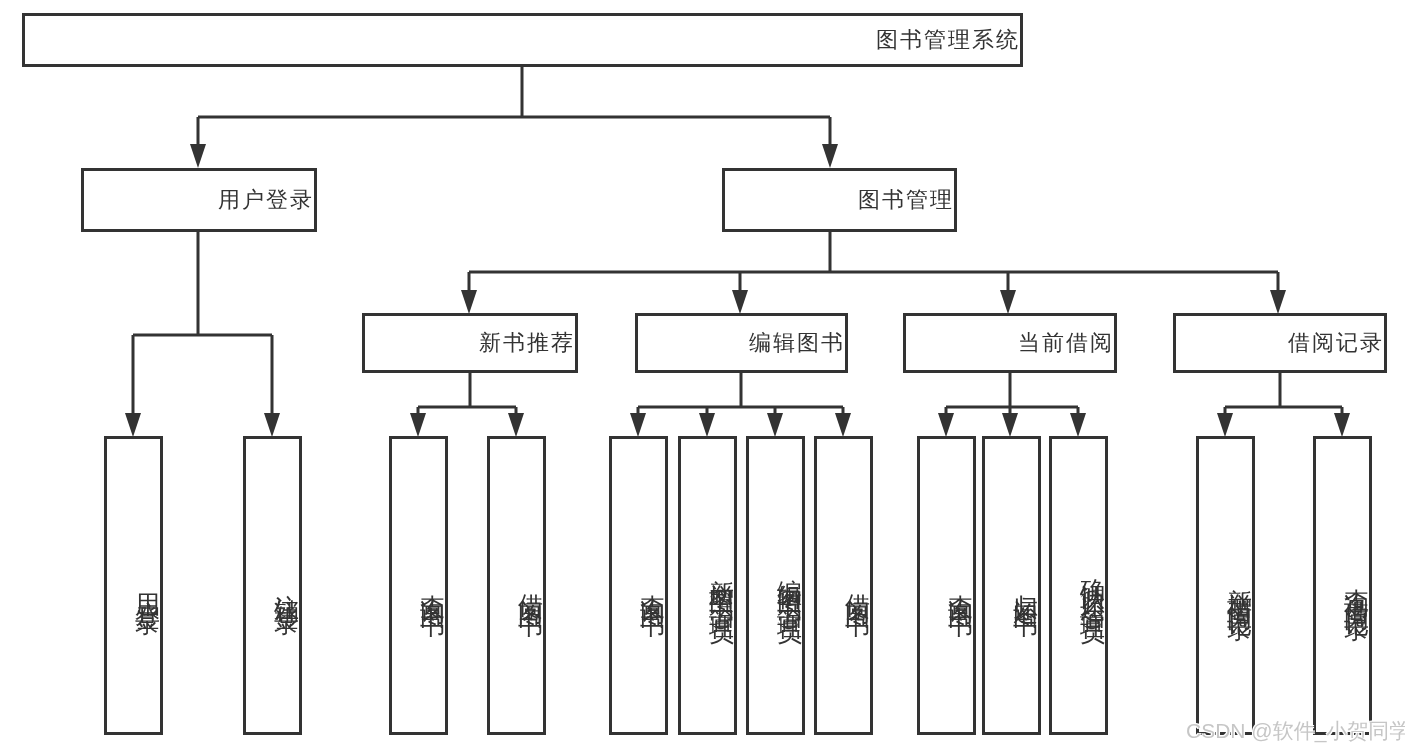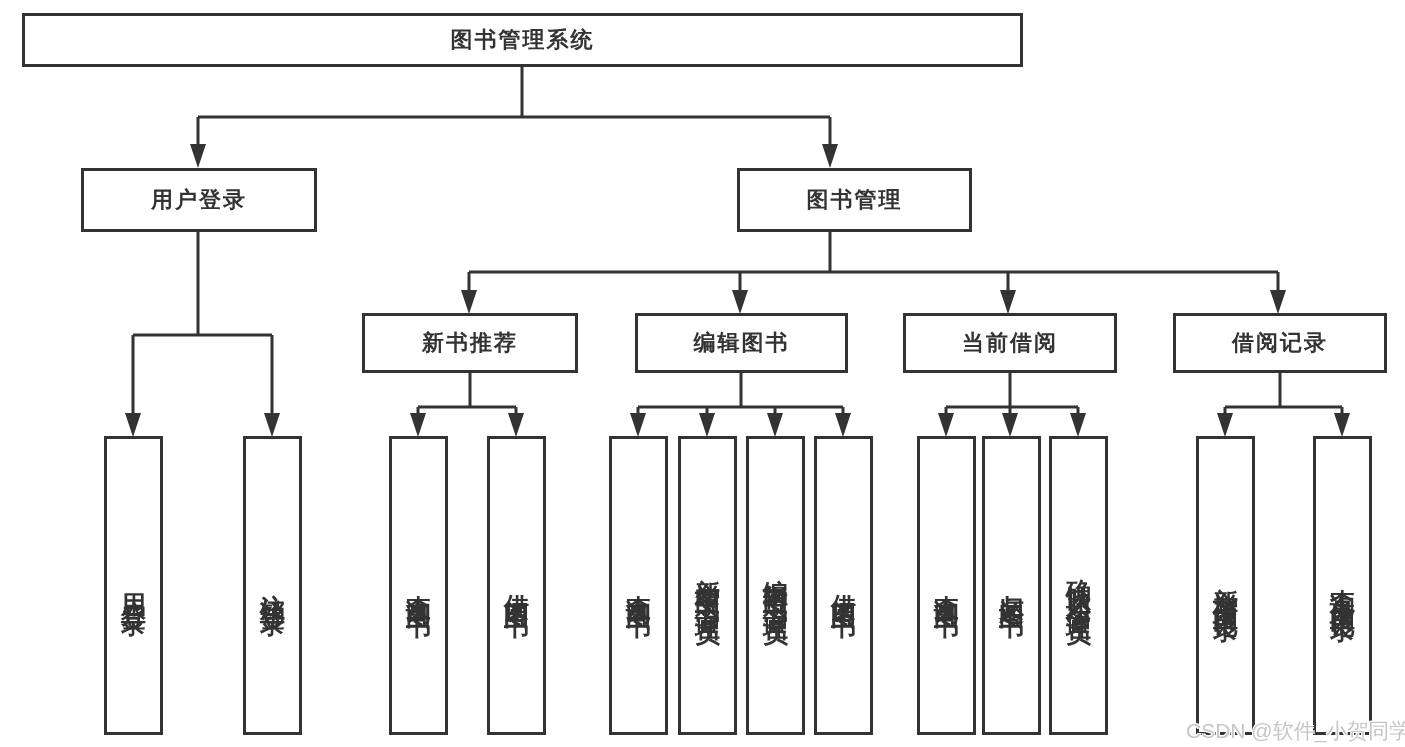--- a/index.html
+++ b/index.html
@@ -3,26 +3,26 @@
 <meta charset="utf-8">
 <style>
   html,body{margin:0;padding:0;background:#ffffff;}
   #stage{
     position:relative;width:1405px;height:747px;background:#ffffff;overflow:hidden;
     font-family:"Liberation Sans",sans-serif;color:#333333;
   }
   svg.connectors{position:absolute;left:0;top:0;width:1405px;height:747px;z-index:1;}
   .box{
     position:absolute;box-sizing:border-box;border:3px solid #333333;background:#ffffff;
-    display:flex;align-items:center;justify-content:center;z-index:2;font-weight:bold;
+    display:flex;align-items:center;justify-content:flex-end;z-index:2;
   }
   .hlabel{font-size:22px;letter-spacing:2px;white-space:nowrap;}
   .root-box{left:22px;top:13px;width:1001px;height:54px;}
   .l2a{left:81px;top:168px;width:236px;height:64px;}
-  .l2b{left:737px;top:168px;width:235px;height:64px;}
+  .l2b{left:722px;top:168px;width:235px;height:64px;}
   .l3{top:313px;height:60px;}
   .l3a{left:362px;width:216px;}
   .l3b{left:635px;width:213px;}
   .l3c{left:903px;width:214px;}
   .l3d{left:1173px;width:214px;}
   .leaf{top:436px;width:59px;height:299px;}
   .vlabel{
     writing-mode:vertical-rl;text-orientation:mixed;
     font-size:25px;letter-spacing:6px;line-height:1;white-space:nowrap;
   }

